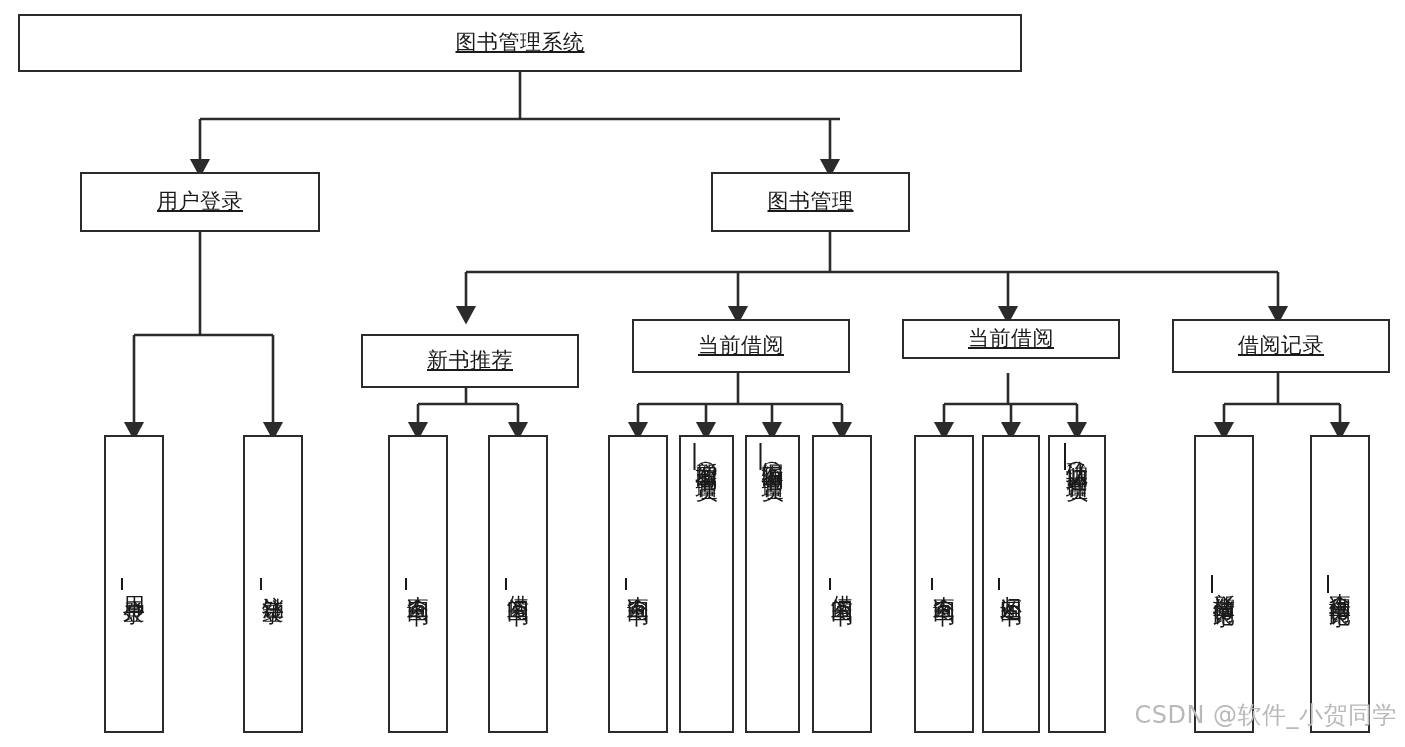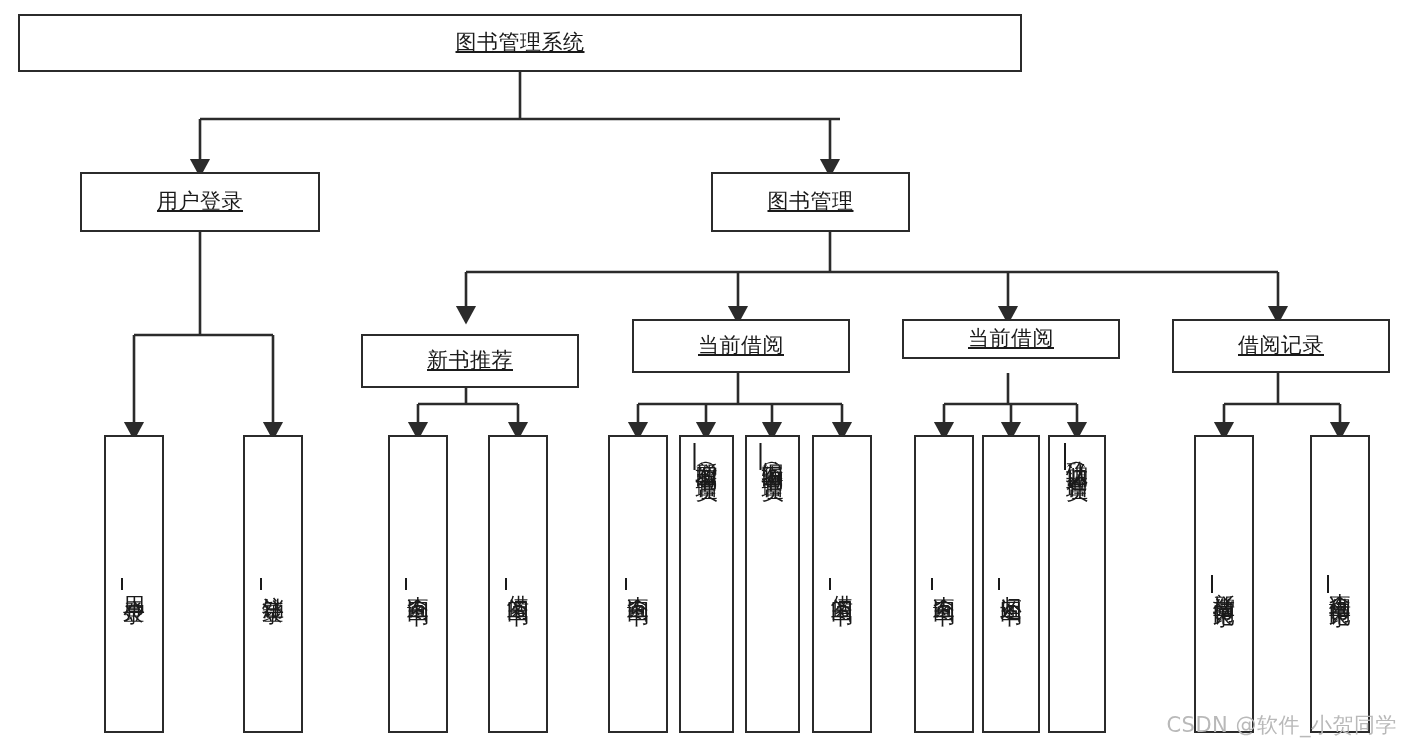--- a/index.html
+++ b/index.html
@@ -58,23 +58,23 @@
     line-height: 1;
     white-space: nowrap;
     max-height: 100%;
   }
   .node-box.vertical.top-align {
     align-items: flex-start;
   }
   .watermark {
     position: absolute;
     right: 8px;
-    bottom: 8px;
+    bottom: 16px;
     color: #b9b9b9;
-    font-size: 21px;
+    font-size: 24px;
     letter-spacing: 0.5px;
     white-space: nowrap;
     pointer-events: none;
   }
 </style>
 </head>
 <body>
 
 <div id="diagram-root">
 

